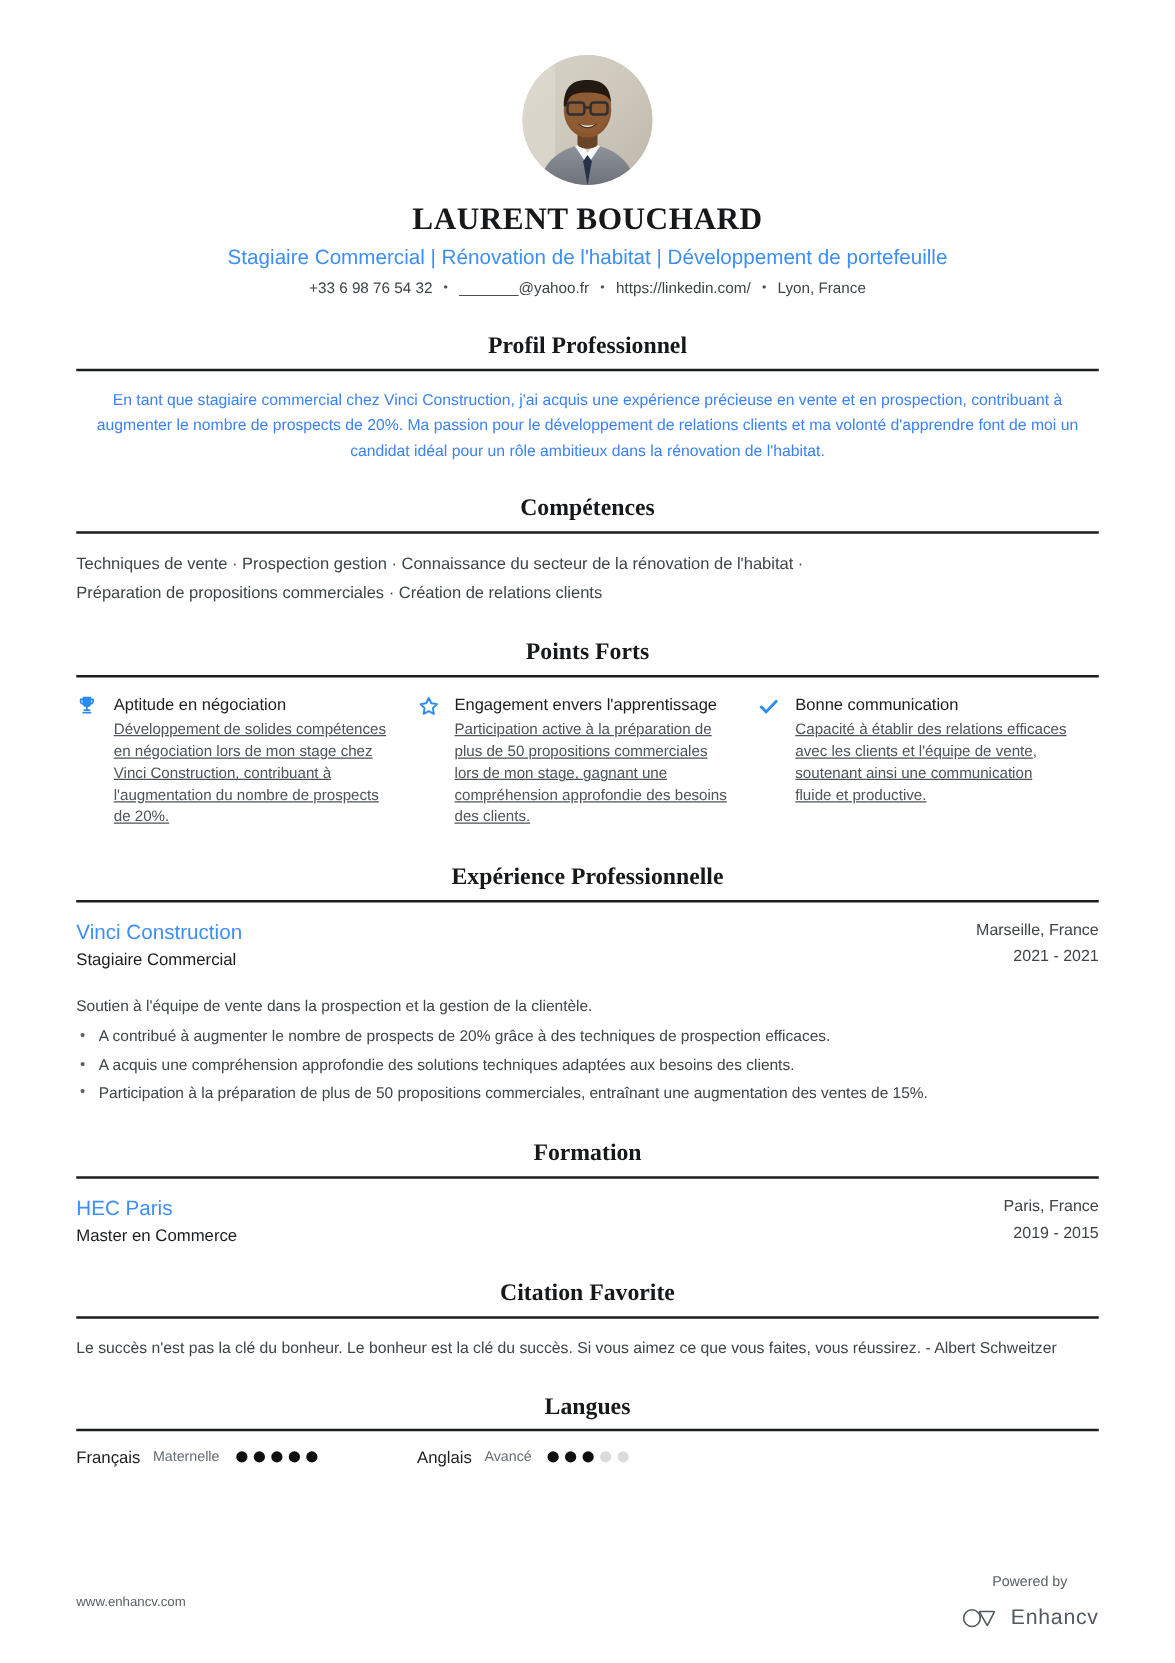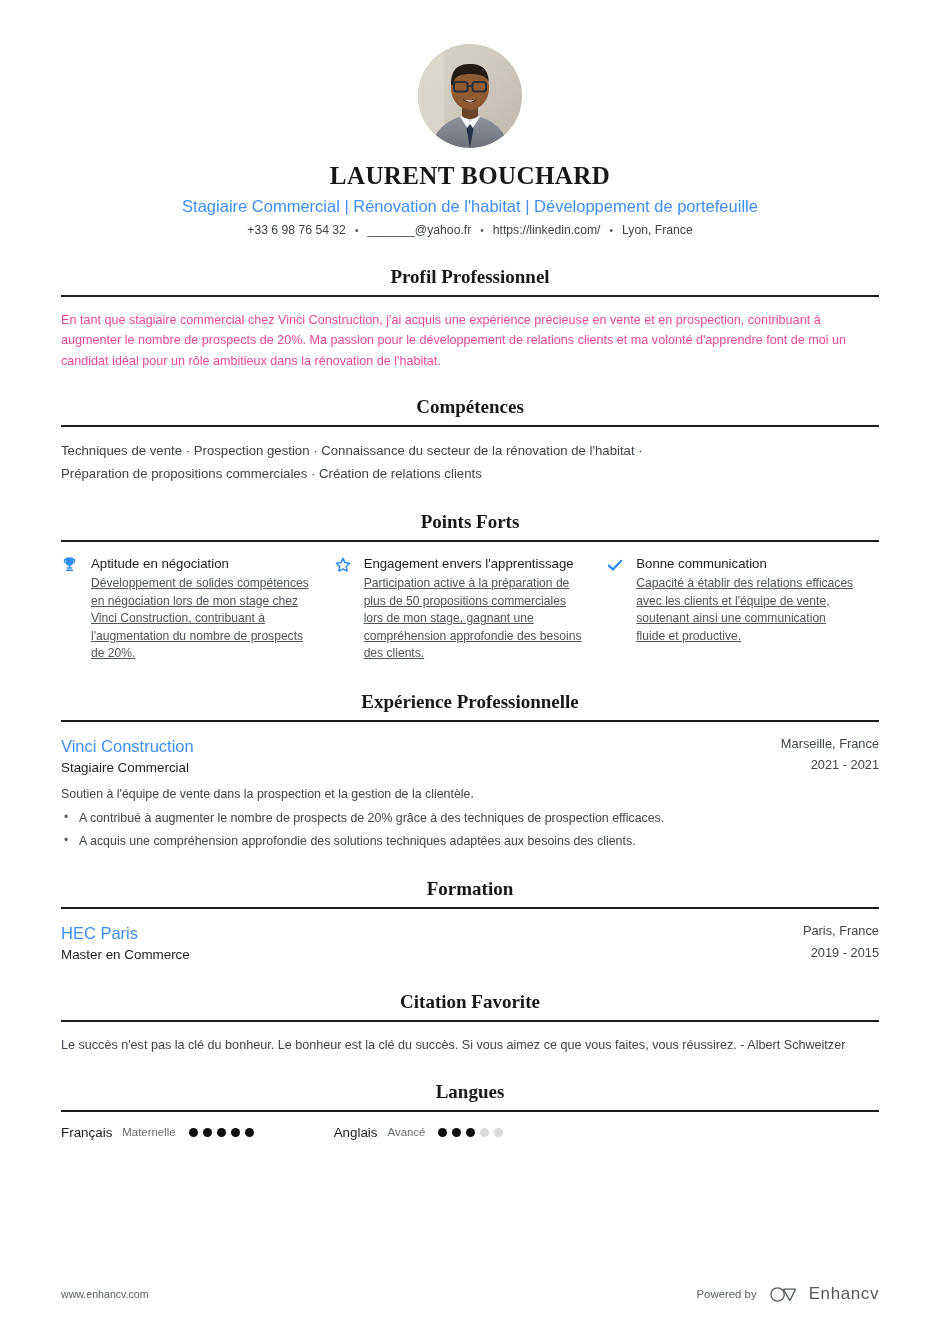--- a/index.html
+++ b/index.html
@@ -90,21 +90,22 @@
   .section-rule {
     height: 2px;
     background: #1b1d1f;
     width: 100%;
     margin-bottom: 13px;
   }
 
   .body-text {
     font-size: 12.6px;
     line-height: 1.62;
-    color: #ec4899;
+    color: #3b82f6;
+    text-align: center;
   }
   .body-text p { margin: 0; }
 
   
   .skills-line {
     font-size: 13.2px;
     line-height: 1.72;
     color: #3e4448;
   }
 
@@ -167,21 +168,21 @@
   }
   .entry-dates {
     font-size: 12.8px;
     color: #3e4448;
     line-height: 1.4;
   }
   .entry-summary {
     font-size: 12.4px;
     color: #3e4448;
     line-height: 1.5;
-    margin-top: 9px;
+    margin-top: 20px;
   }
   ul.bullets {
     margin: 5px 0 0 0;
     padding: 0;
     list-style: none;
   }
   ul.bullets li {
     font-size: 12.4px;
     color: #3e4448;
     line-height: 1.5;
@@ -242,20 +243,21 @@
     align-items: center;
   }
   .footer-url {
     font-size: 10.6px;
     color: #5a6066;
   }
   .powered {
     display: flex;
     align-items: center;
     gap: 12px;
+    flex-direction: column;
   }
   .powered-label {
     font-size: 11.4px;
     color: #5a6066;
   }
   .brand {
     display: flex;
     align-items: center;
     gap: 9px;
     justify-content: space-between;
@@ -404,20 +406,21 @@
           </div>
           <div class="entry-right">
             <div class="entry-location">Marseille, France</div>
             <div class="entry-dates">2021 - 2021</div>
           </div>
         </div>
         <div class="entry-summary">Soutien à l'équipe de vente dans la prospection et la gestion de la clientèle.</div>
         <ul class="bullets">
           <li>A contribué à augmenter le nombre de prospects de 20% grâce à des techniques de prospection efficaces.</li>
           <li>A acquis une compréhension approfondie des solutions techniques adaptées aux besoins des clients.</li>
+          <li>Participation à la préparation de plus de 50 propositions commerciales, entraînant une augmentation des ventes de 15%.</li>
         </ul>
       </div>
     </div>
 
     <div class="section" style="margin-top:28px;">
       <div class="section-title">Formation</div>
       <div class="section-rule"></div>
 
       <div class="entry">
         <div class="entry-head">

